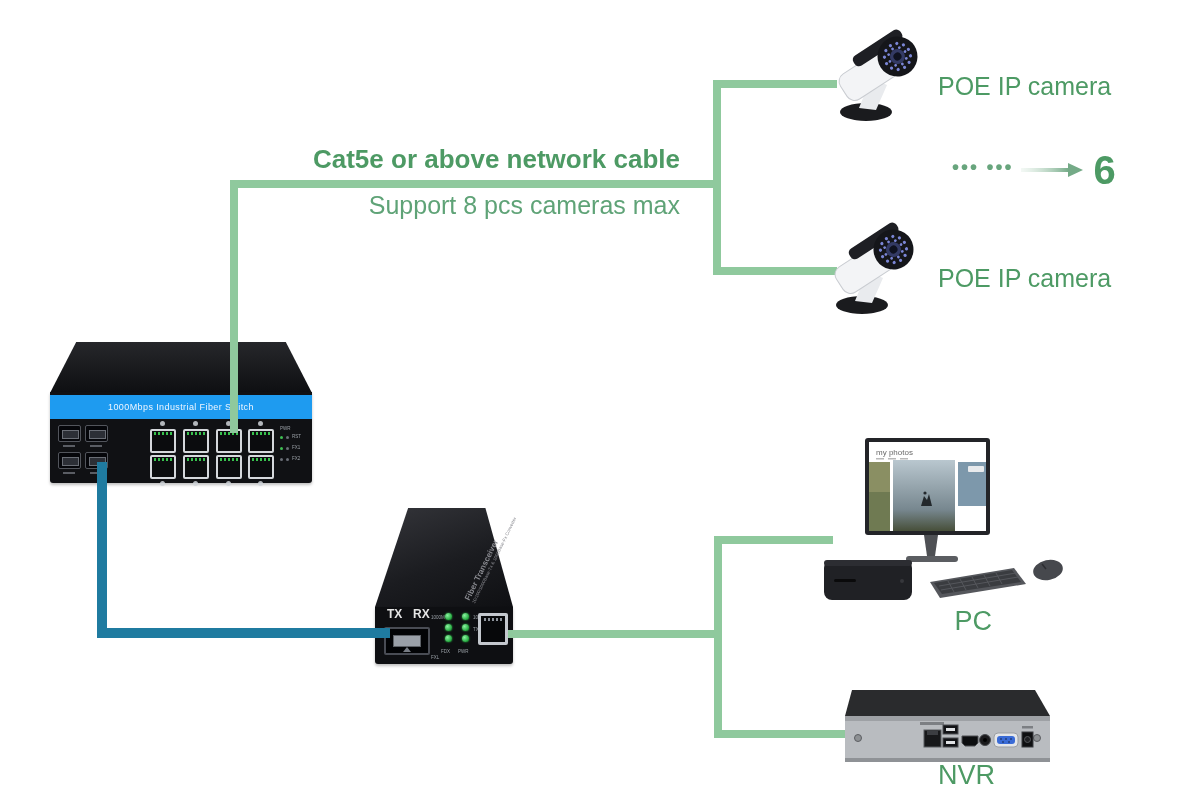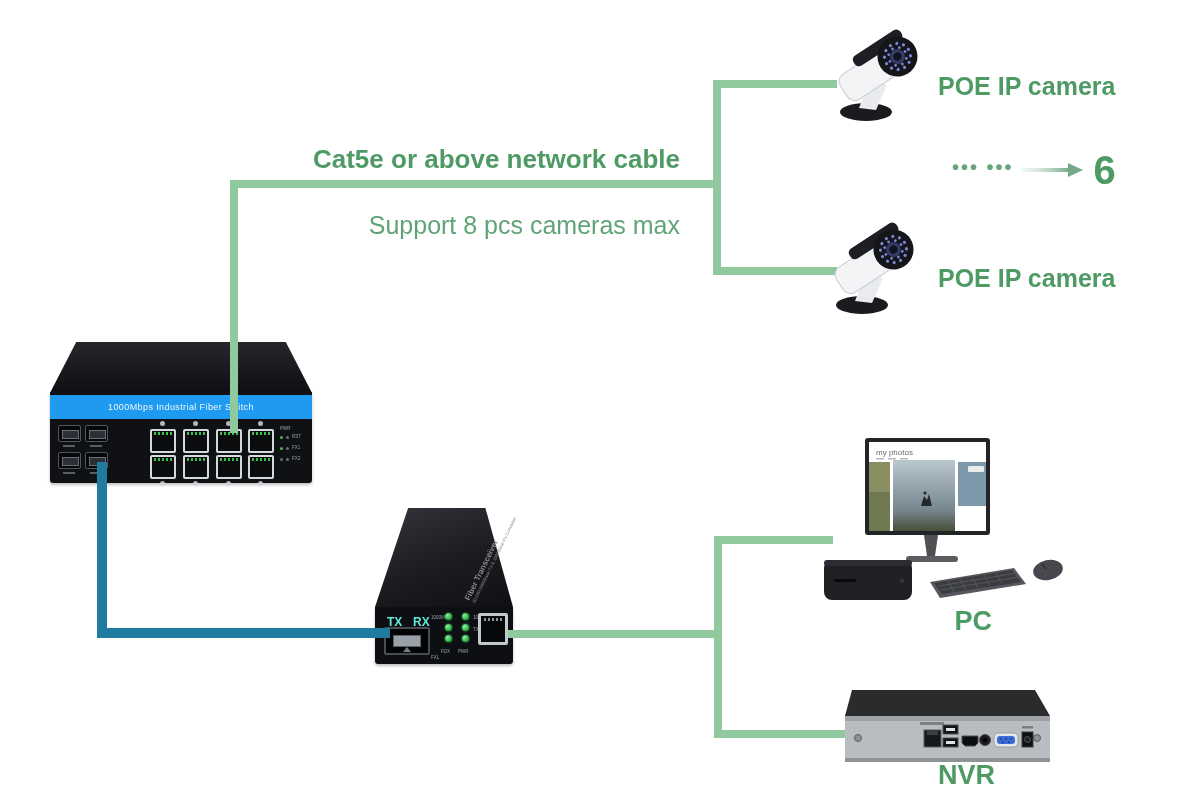--- a/index.html
+++ b/index.html
@@ -17,21 +17,21 @@
   }
   .abs{position:absolute;}
   
   .lg{position:absolute;background:var(--line-green);z-index:1;}
   .lg.over{z-index:4;}
   .lb{position:absolute;background:var(--line-blue);z-index:4;}
   
   .gl-head{position:absolute;color:var(--head-green);font-weight:bold;font-size:26px;z-index:2;}
   .gl-sub{position:absolute;color:var(--sub-green);font-size:25px;z-index:2;}
   .bl-head{position:absolute;color:var(--fiber-blue);font-weight:bold;font-size:28px;word-spacing:10px;z-index:2;}
-  .node-label{position:absolute;color:var(--head-green);font-weight:bold;font-size:25px;z-index:2;}
+  .node-label{position:absolute;color:var(--head-green);font-weight:normal;font-size:25px;z-index:2;}
   .center{text-align:right;}
   
   #more-row{position:absolute;left:952px;top:150px;display:flex;align-items:center;gap:7px;z-index:2;}
   #more-dots{color:#68a57d;font-weight:bold;font-size:20px;letter-spacing:2px;transform:translateY(-3px);}
   #more-count{color:var(--head-green);font-weight:bold;font-size:40px;line-height:1;margin-left:4px;}
   
   #switch{left:50px;top:342px;width:262px;height:141px;z-index:2;}
   #switch .top{position:absolute;left:0;top:0;width:262px;height:51px;
     background:linear-gradient(180deg,#26272b 0%,#151619 70%,#0e0f12 100%);
     clip-path:polygon(10% 0,90% 0,100% 100%,0 100%);}
@@ -54,21 +54,21 @@
   #converter{left:375px;top:506px;width:140px;height:158px;z-index:2;}
   #converter .top{position:absolute;left:0;top:2px;width:138px;height:99px;
     background:linear-gradient(160deg,#34353a 0%,#1b1c20 55%,#0f1013 100%);
     clip-path:polygon(24% 0,80% 0,100% 100%,0 100%);}
   #cv-toptext{position:absolute;left:88px;top:92px;transform:rotate(-64deg);transform-origin:left top;
     color:#8a8b91;white-space:nowrap;z-index:3;}
   #cv-toptext .t1{font-size:8px;font-weight:bold;}
   #cv-toptext .t2{font-size:4.5px;}
   #converter .front{position:absolute;left:0;top:101px;width:138px;height:57px;
     background:#0e0f12;border-radius:0 0 3px 3px;box-shadow:0 2px 3px rgba(0,0,0,.25);}
-  #converter .front .txrx{position:absolute;color:#5eead4;font-weight:bold;font-size:12px;top:8px;}
+  #converter .front .txrx{position:absolute;color:#e5e5e5;font-weight:bold;font-size:12px;top:0;}
   .cv-tiny{position:absolute;color:#9aa0a6;font-size:4.5px;}
   .cv-led{position:absolute;width:7px;height:7px;border-radius:50%;
     background:radial-gradient(circle at 35% 35%,#8af2a0,#23a83e 70%);box-shadow:0 0 2px #2fbf4a;}
   #cv-sfp{position:absolute;left:9px;top:20px;width:46px;height:28px;background:#020305;
     border:2px solid #494c54;border-radius:2px;box-sizing:border-box;}
   #cv-sfp:before{content:"";position:absolute;left:7px;top:6px;width:26px;height:10px;background:#9aa0a8;border:1px solid #5c6066;}
   #cv-sfp:after{content:"";position:absolute;left:17px;bottom:1px;width:8px;height:5px;background:#777c84;
     clip-path:polygon(0 100%,50% 0,100% 100%);}
   #cv-rj45{position:absolute;left:103px;top:6px;width:30px;height:32px;background:#07080a;
     border:3px solid #c4c8ce;border-radius:2px;box-sizing:border-box;}
@@ -91,21 +91,21 @@
 
   <div class="lb" style="left:97px;top:462px;width:10px;height:173px;"></div>
   <div class="lb" style="left:97px;top:628px;width:293px;height:10px;"></div>
 
   <div class="lg over" style="left:508px;top:630px;width:210px;height:8px;"></div>
   <div class="lg" style="left:714px;top:536px;width:8px;height:202px;"></div>
   <div class="lg" style="left:714px;top:536px;width:119px;height:8px;"></div>
   <div class="lg" style="left:714px;top:730px;width:131px;height:8px;"></div>
 
   <div class="gl-head center" style="left:230px;top:144px;width:450px;">Cat5e or above network cable</div>
-  <div class="gl-sub center" style="left:230px;top:191px;width:450px;margin-top:20px;">Support 8 pcs cameras max</div>
+  <div class="gl-sub center" style="left:230px;top:191px;width:450px;">Support 8 pcs cameras max</div>
   <div class="node-label" style="left:938px;top:72px;">POE IP camera</div>
   <div class="node-label" style="left:938px;top:264px;">POE IP camera</div>
   <div class="node-label center" style="left:900px;top:606px;width:92px;font-size:27px;">PC</div>
   <div class="node-label center" style="left:895px;top:760px;width:100px;font-size:27px;">NVR</div>
 
   <div id="more-row">
     <span id="more-dots">••• •••</span>
     <svg width="62" height="14" viewBox="0 0 62 14">
       <defs>
         <linearGradient id="ag" x1="0" y1="0" x2="1" y2="0">

